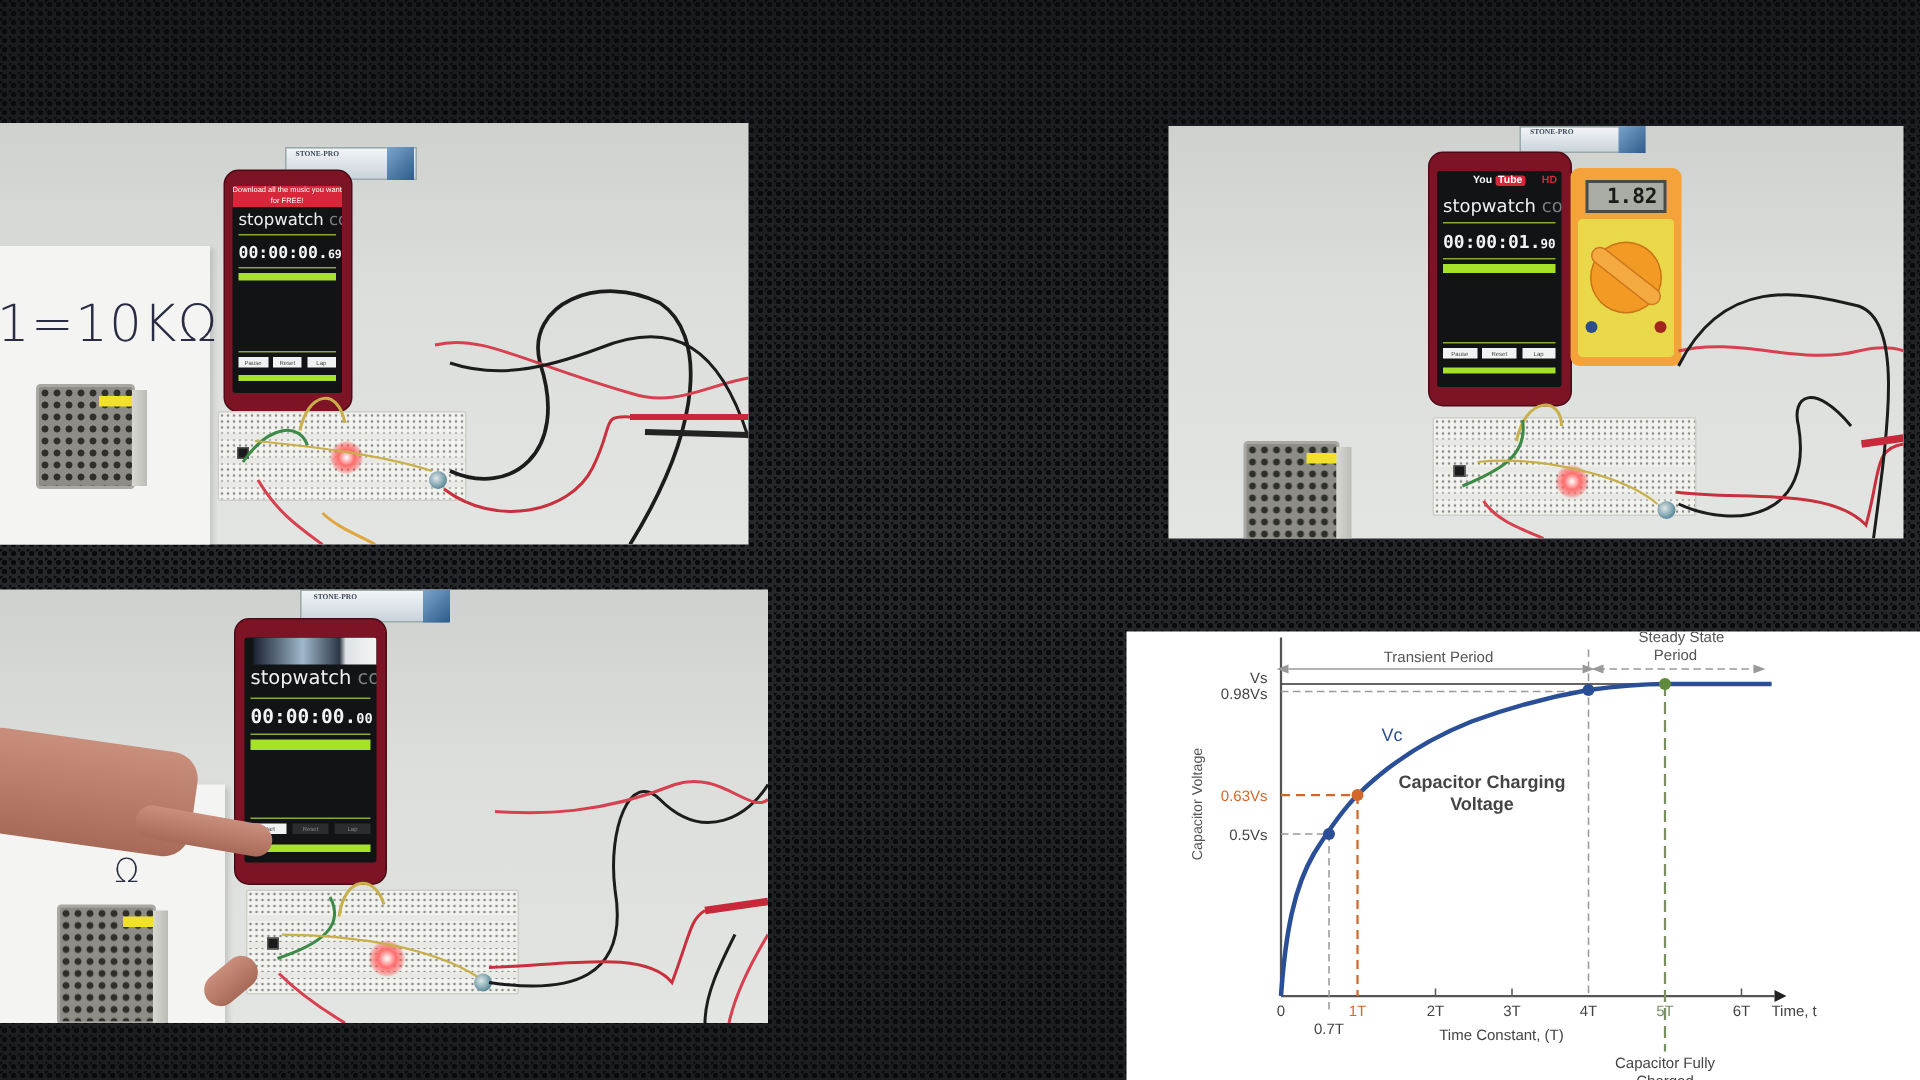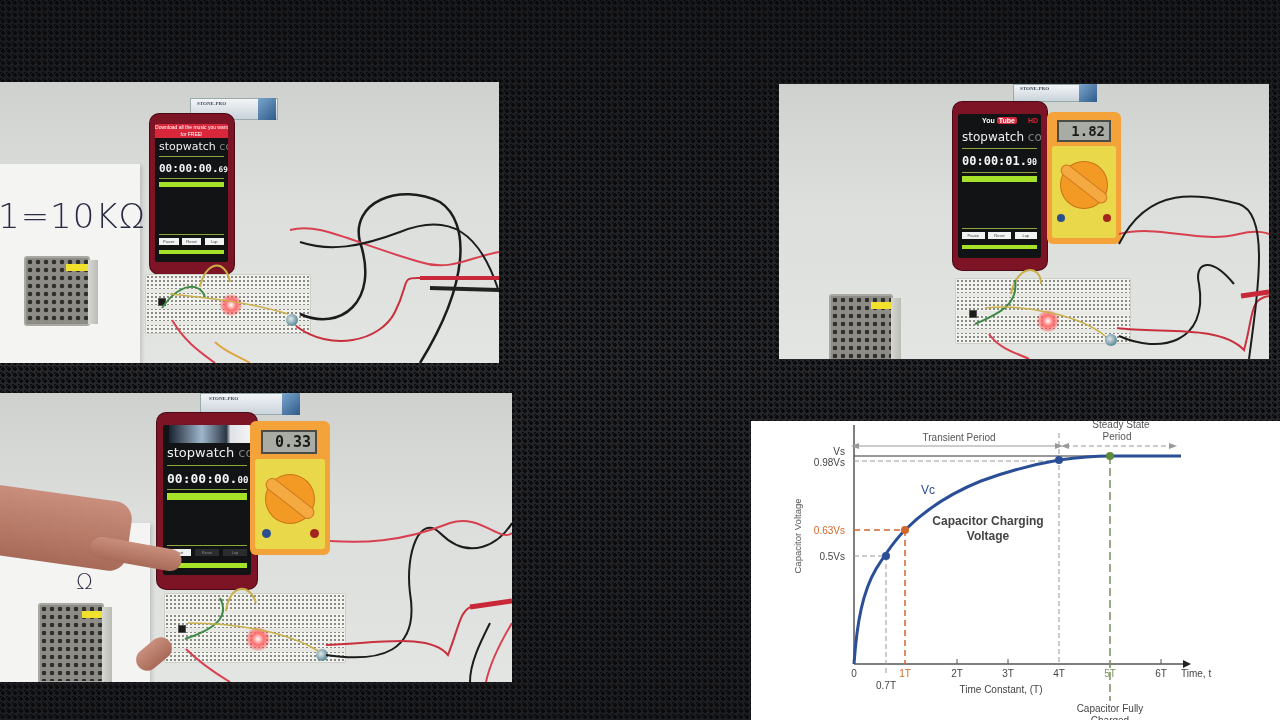--- a/index.html
+++ b/index.html
@@ -249,28 +249,20 @@
       <div class="thin-line" style="top:120px;"></div>
       <div class="sw-btns" style="top:124px;">
         <div class="sw-btn">Start</div>
         <div class="sw-btn" style="background:#2a2c2e;color:#888;">Reset</div>
         <div class="sw-btn" style="background:#2a2c2e;color:#888;">Lap</div>
       </div>
       <div class="green-bar" style="top:138px;height:5px;"></div>
     </div>
   </div>
 
-  <div class="meter" style="left:250px;top:28px;width:80px;height:134px;">
-    <div class="lcd" style="left:11px;top:9px;width:56px;height:24px;font-size:15px;line-height:20px;">0.33</div>
-    <div class="meter-face" style="left:5px;top:38px;width:70px;height:90px;"></div>
-    <div class="dial" style="left:16px;top:54px;width:48px;height:48px;"></div>
-    <div class="knob" style="left:12px;top:72px;width:56px;height:11px;transform:rotate(38deg);"></div>
-    <div class="jack" style="left:12px;top:108px;width:9px;height:9px;background:#2c4f8c;"></div>
-    <div class="jack" style="left:60px;top:108px;width:9px;height:9px;background:#a2261e;"></div>
-  </div>
 
   <div class="bb" style="left:164px;top:200px;width:182px;height:70px;">
     <div class="bb-gap" style="top:16px;"></div>
     <div class="bb-gap" style="top:34px;"></div>
     <div class="bb-gap" style="top:54px;"></div>
   </div>
   <div class="button-sw" style="left:178px;top:232px;width:8px;height:8px;"></div>
   <div class="led" style="left:246px;top:234px;width:24px;height:24px;"></div>
   <div class="cap" style="left:316px;top:256px;width:12px;height:12px;"></div>
 

